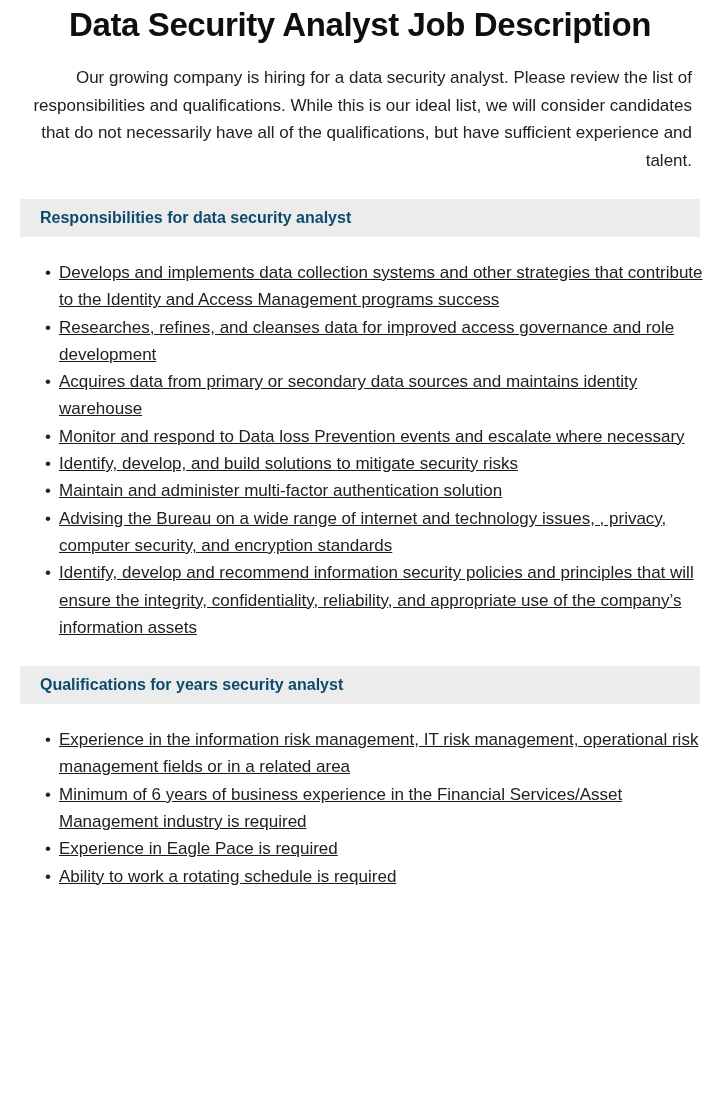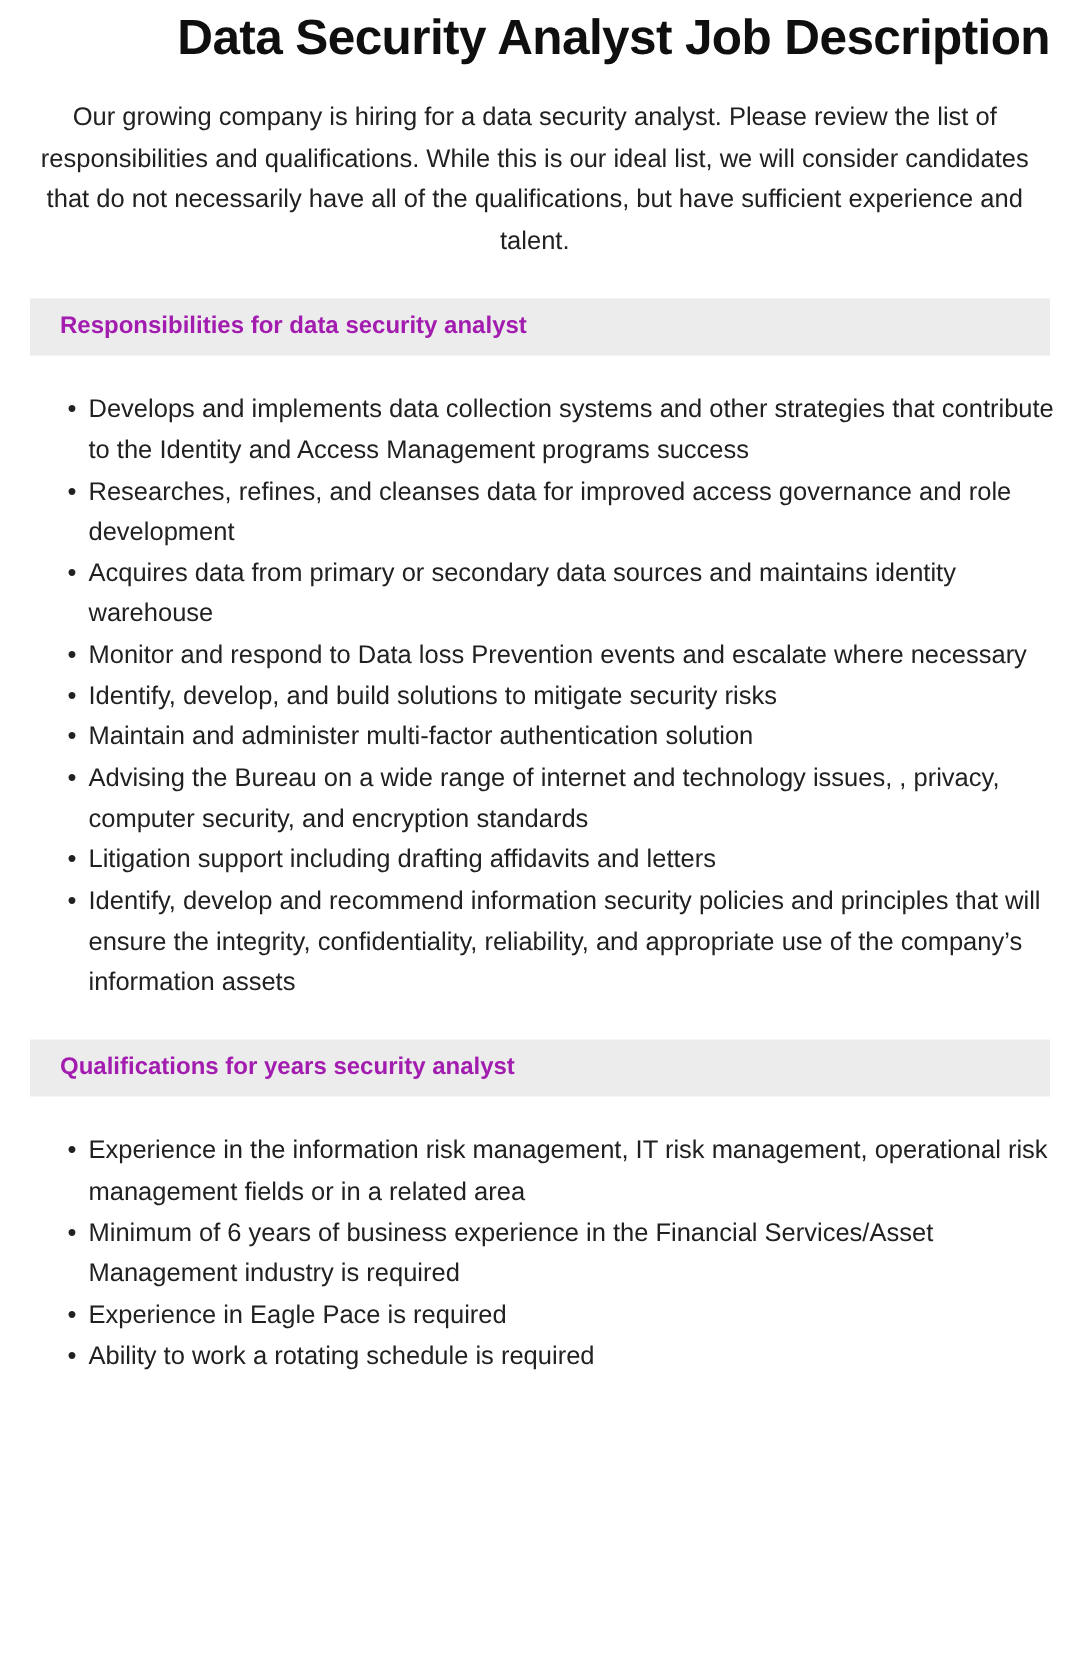--- a/index.html
+++ b/index.html
@@ -19,53 +19,54 @@
     width: 720px;
     box-sizing: border-box;
     padding: 0;
   }
   .doc-title {
     margin: 0;
     padding: 4px 20px 0 20px;
     font-size: 33px;
     line-height: 42px;
     font-weight: 700;
-    text-align: right;
+    text-align: center;
     letter-spacing: -0.4px;
     color: #0f0f0f;
   }
   .intro {
     margin: 0;
     padding: 18px 28px 0 21px;
     font-size: 17px;
     line-height: 27.5px;
     font-weight: 400;
     color: #212121;
-    text-align: center;
+    text-align: right;
   }
   .section-bar {
     margin: 25px 20px 0 20px;
     background: #ececec;
     height: 38px;
     display: flex;
     align-items: center;
     padding: 0 0 0 20px;
     box-sizing: border-box;
   }
   .section-bar-title {
     font-size: 16px;
     line-height: 20px;
     font-weight: 600;
-    color: #a21caf;
+    color: #0c4a6e;
     letter-spacing: 0px;
   }
   ul.bullets {
     margin: 0;
     padding: 22px 14px 0 45px;
     list-style: none;
+    text-decoration: underline;
   }
   ul.bullets li {
     position: relative;
     padding-left: 14px;
     margin: 0 0 0 0;
     font-size: 17px;
     line-height: 27.3px;
     color: #212121;
   }
   ul.bullets li::before {
@@ -95,21 +96,20 @@
   </div>
 
   <ul class="bullets">
     <li>Develops and implements data collection systems and other strategies that contribute to the Identity and Access Management programs success</li>
     <li>Researches, refines, and cleanses data for improved access governance and role development</li>
     <li>Acquires data from primary or secondary data sources and maintains identity warehouse</li>
     <li>Monitor and respond to Data loss Prevention events and escalate where necessary</li>
     <li>Identify, develop, and build solutions to mitigate security risks</li>
     <li>Maintain and administer multi-factor authentication solution</li>
     <li>Advising the Bureau on a wide range of internet and technology issues, , privacy, computer security, and encryption standards</li>
-    <li>Litigation support including drafting affidavits and letters</li>
     <li>Identify, develop and recommend information security policies and principles that will ensure the integrity, confidentiality, reliability, and appropriate use of the company’s information assets</li>
   </ul>
 
   <div class="section-bar">
     <span class="section-bar-title">Qualifications for years security analyst</span>
   </div>
 
   <ul class="bullets qual-list">
     <li>Experience in the information risk management, IT risk management, operational risk management fields or in a related area</li>
     <li>Minimum of 6 years of business experience in the Financial Services/Asset Management industry is required</li>

